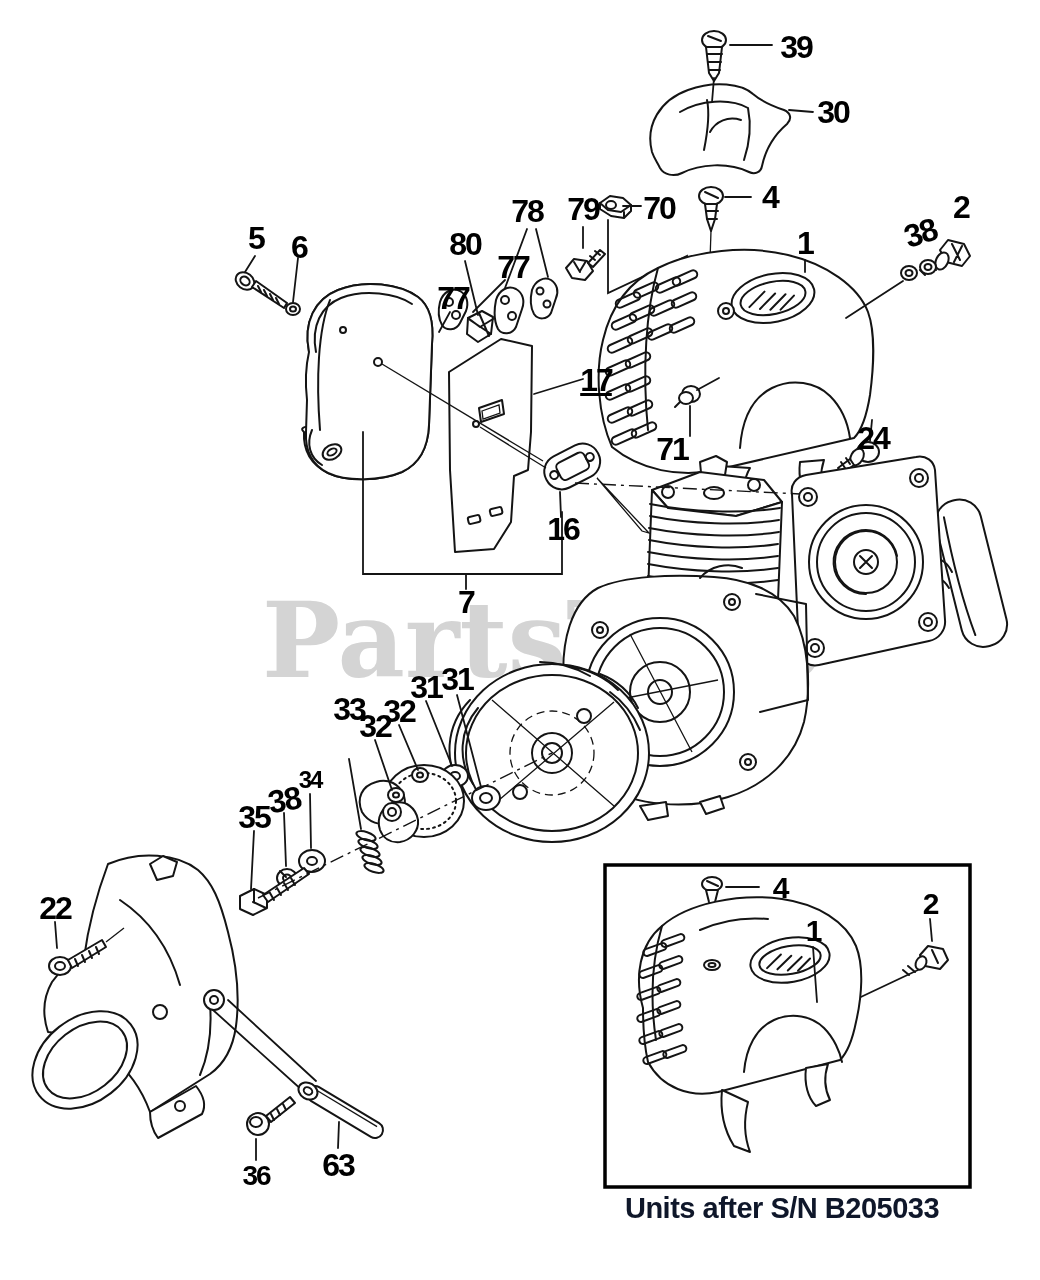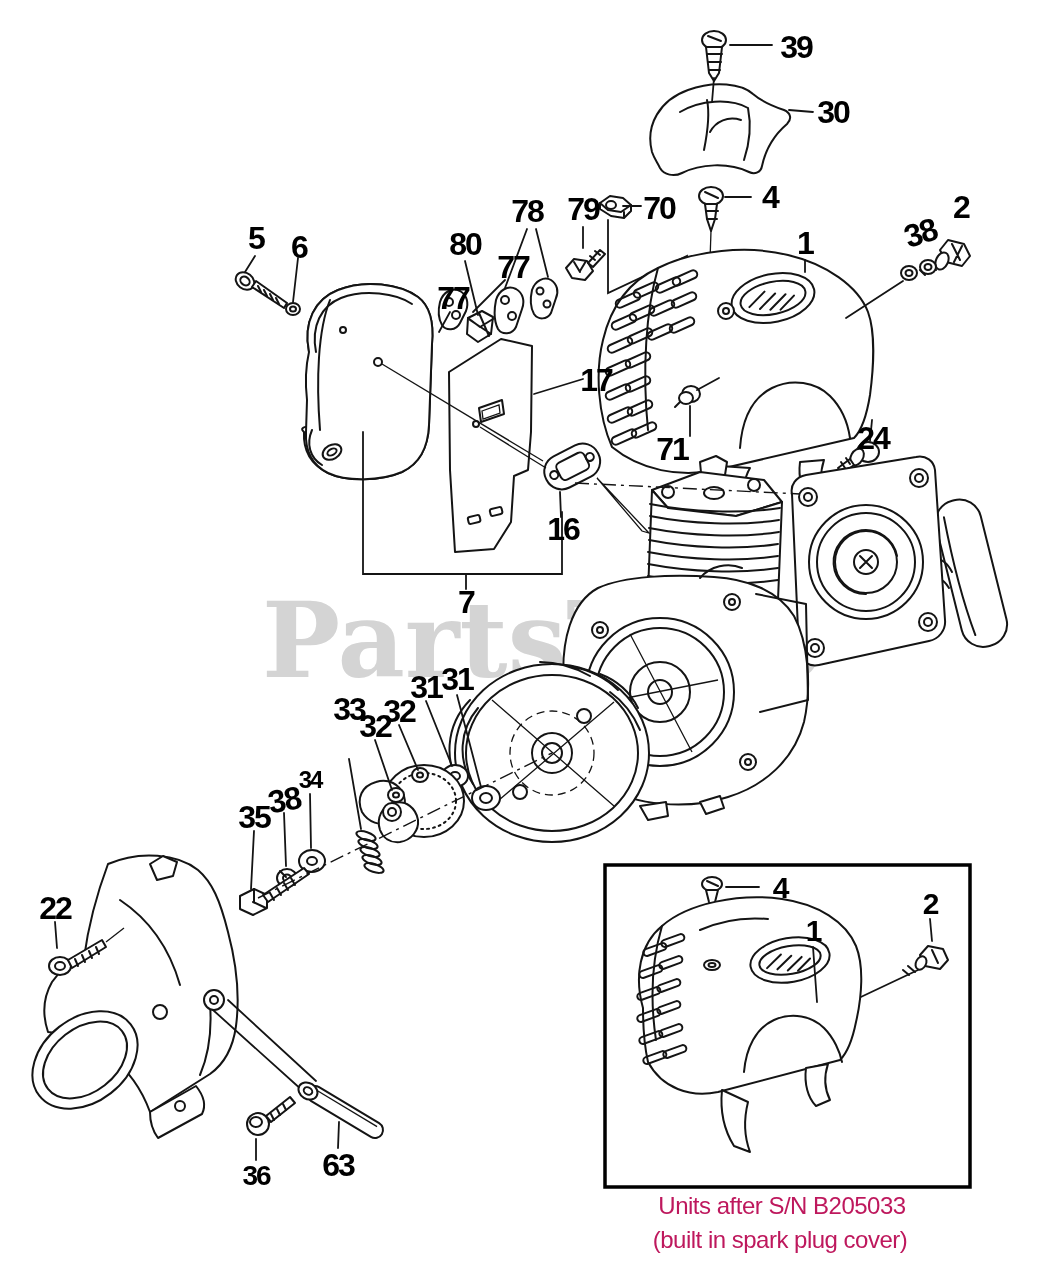--- a/index.html
+++ b/index.html
@@ -7,22 +7,22 @@
          font-family:"Liberation Sans",sans-serif;}
   #art{position:absolute;left:0;top:0;}
   .ln{stroke:#141414;stroke-width:2;fill:none;stroke-linecap:round;stroke-linejoin:round;}
   .fw{stroke:#141414;stroke-width:2;fill:#ffffff;stroke-linejoin:round;}
   .ld{stroke:#141414;stroke-width:1.8;fill:none;stroke-linecap:round;}
   .thin{stroke:#141414;stroke-width:1.3;fill:none;}
   .dash{stroke:#141414;stroke-width:1.4;fill:none;stroke-dasharray:14 5 3 5;}
   #callout-layer{position:absolute;left:0;top:0;width:100%;height:100%;}
   .callout{position:absolute;transform:translate(-50%,-50%);font-weight:700;color:#000;
            letter-spacing:-2px;line-height:1;white-space:nowrap;}
-  .caption{position:absolute;transform:translateX(-50%);font-weight:400;color:#be185d;
-           font-size:24px;letter-spacing:-0.5px;white-space:nowrap;}
+  .caption{position:absolute;transform:translateX(-50%);font-weight:700;color:#0f172a;
+           font-size:29px;letter-spacing:-0.5px;white-space:nowrap;}
 </style>
 </head>
 <body>
 
 <div id="stage">
 
 <svg id="art" width="1040" height="1280" viewBox="0 0 1040 1280">
 
   <text x="262" y="677" font-family="DejaVu Serif, serif" font-weight="bold" font-size="104" fill="#d4d4d4">PartsTree™</text>
 
@@ -440,21 +440,21 @@
       <div class="callout" style="left: 583px; top: 209px; font-size: 32px; transform: translate(-50%, -50%);">79</div>
       <div class="callout" style="left: 527px; top: 211px; font-size: 32px; transform: translate(-50%, -50%);">78</div>
       <div class="callout" style="left: 961px; top: 207px; font-size: 32px; transform: translate(-50%, -50%);">2</div>
       <div class="callout" style="left: 920px; top: 233px; font-size: 32px; transform: translate(-50%, -50%) rotate(-18deg);">38</div>
       <div class="callout" style="left: 805px; top: 243px; font-size: 32px; transform: translate(-50%, -50%);">1</div>
       <div class="callout" style="left: 465px; top: 244px; font-size: 32px; transform: translate(-50%, -50%);">80</div>
       <div class="callout" style="left: 256px; top: 238px; font-size: 32px; transform: translate(-50%, -50%);">5</div>
       <div class="callout" style="left: 299px; top: 247px; font-size: 32px; transform: translate(-50%, -50%);">6</div>
       <div class="callout" style="left: 513px; top: 267px; font-size: 32px; transform: translate(-50%, -50%);">77</div>
       <div class="callout" style="left: 453px; top: 298px; font-size: 32px; transform: translate(-50%, -50%);">77</div>
-      <div class="callout" style="left: 596px; top: 380px; font-size: 32px; transform: translate(-50%, -50%);">17</div>
+      <div class="callout" style="left: 596px; top: 380px; font-size: 32px; transform: translate(-50%, -50%); text-decoration: underline;">17</div>
       <div class="callout" style="left: 873px; top: 404px; font-size: 32px; transform: translate(-50%, -50%); margin-top: 34px;">24</div>
       <div class="callout" style="left: 672px; top: 449px; font-size: 32px; transform: translate(-50%, -50%);">71</div>
       <div class="callout" style="left: 563px; top: 529px; font-size: 32px; transform: translate(-50%, -50%);">16</div>
       <div class="callout" style="left: 466px; top: 602px; font-size: 32px; transform: translate(-50%, -50%);">7</div>
       <div class="callout" style="left: 457px; top: 679px; font-size: 32px; transform: translate(-50%, -50%);">31</div>
       <div class="callout" style="left: 426px; top: 687px; font-size: 32px; transform: translate(-50%, -50%);">31</div>
       <div class="callout" style="left: 399px; top: 711px; font-size: 32px; transform: translate(-50%, -50%);">32</div>
       <div class="callout" style="left: 375px; top: 726px; font-size: 32px; transform: translate(-50%, -50%);">32</div>
       <div class="callout" style="left: 349px; top: 709px; font-size: 32px; transform: translate(-50%, -50%);">33</div>
       <div class="callout" style="left: 310px; top: 780px; font-size: 24px; transform: translate(-50%, -50%);">34</div>
@@ -462,15 +462,14 @@
       <div class="callout" style="left: 254px; top: 817px; font-size: 32px; transform: translate(-50%, -50%);">35</div>
       <div class="callout" style="left: 55px; top: 908px; font-size: 32px; transform: translate(-50%, -50%);">22</div>
       <div class="callout" style="left: 256px; top: 1176px; font-size: 28px; transform: translate(-50%, -50%);">36</div>
       <div class="callout" style="left: 338px; top: 1165px; font-size: 32px; transform: translate(-50%, -50%);">63</div>
       <div class="callout" style="left: 780px; top: 888px; font-size: 30px; transform: translate(-50%, -50%);">4</div>
       <div class="callout" style="left: 813px; top: 931px; font-size: 30px; transform: translate(-50%, -50%);">1</div>
       <div class="callout" style="left: 930px; top: 904px; font-size: 30px; transform: translate(-50%, -50%);">2</div>
     </div>
 
 <div class="caption" style="left:782px;top:1192px;">Units after S/N B205033</div>
-<div class="caption" style="left:780px;top:1226px;">(built in spark plug cover)</div>
 
 </div>
 
 </body></html>

